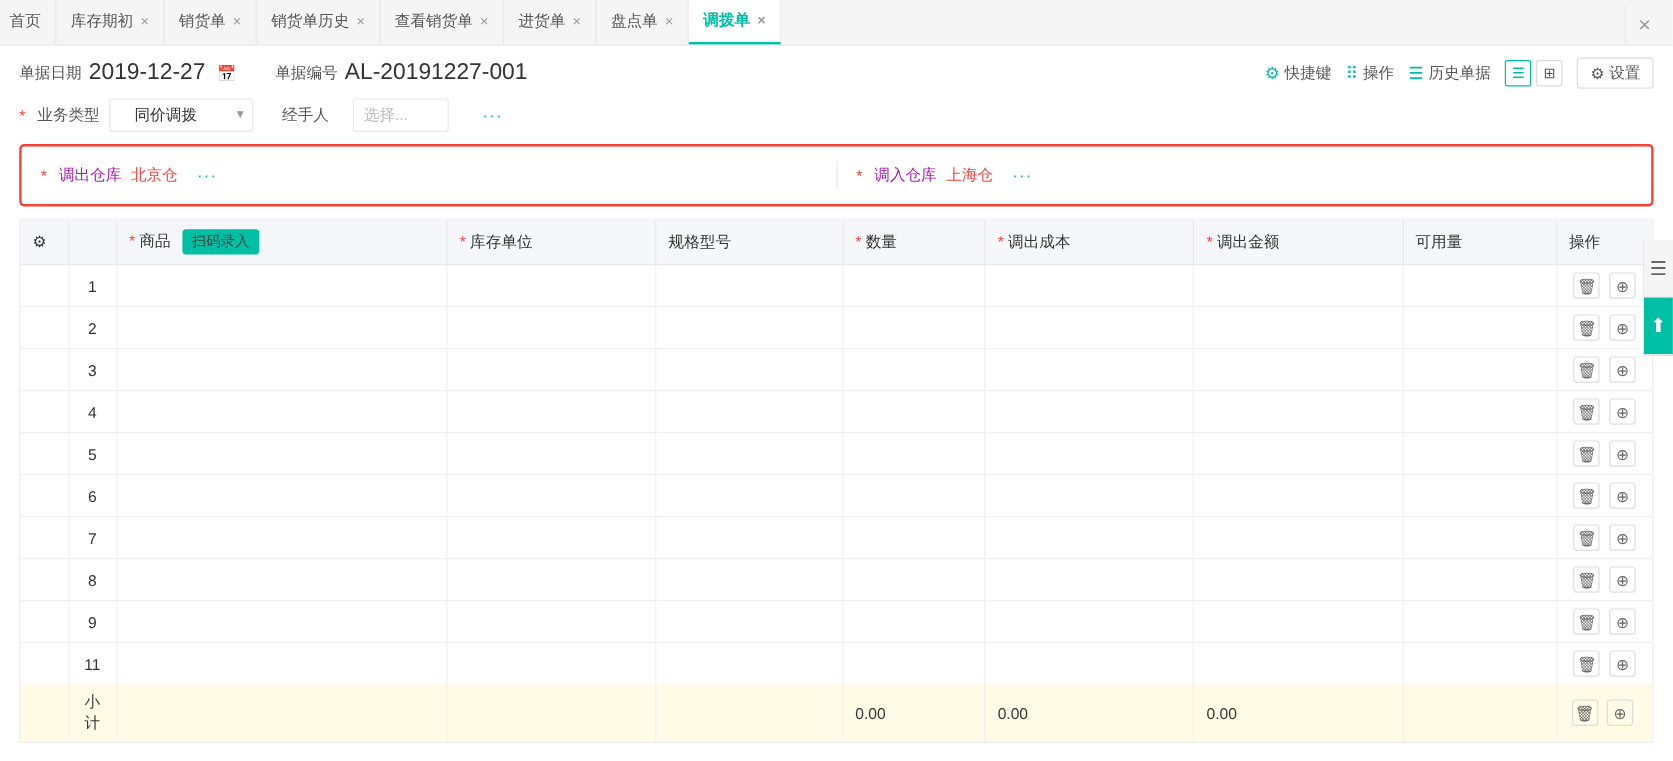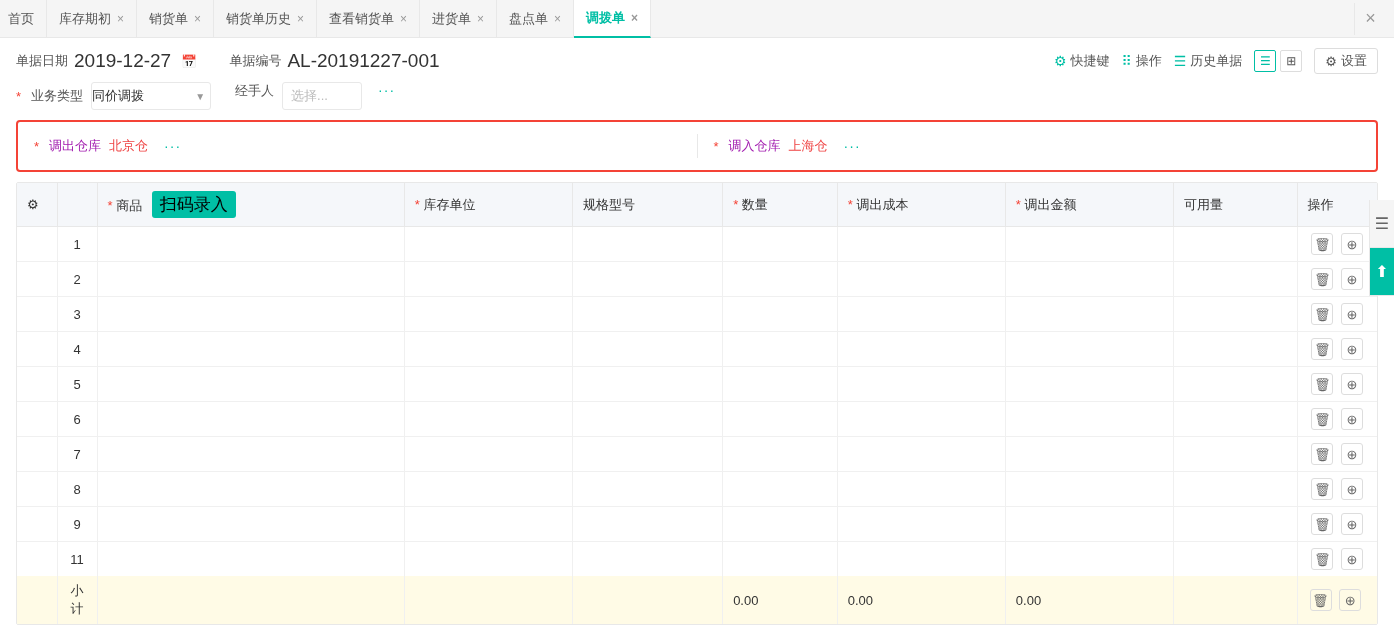--- a/index.html
+++ b/index.html
@@ -1,20 +1,20 @@
 <!DOCTYPE html>
 <html><head>
   <meta charset="utf-8">
   <style>
     * { box-sizing: border-box; margin: 0; padding: 0; }
     body { font-family: "Microsoft YaHei", "PingFang SC", sans-serif; font-size: 13px; color: #333; background: #fff; overflow: hidden; }
 
     
     .tab-bar {
-      display: flex; align-items: center;
+      display: flex; align-items: flex-end;
       border-bottom: 1px solid #e8e8e8;
       background: #f5f5f5;
       height: 38px;
       padding: 0 8px;
     }
     .tab-item {
       display: flex; align-items: center;
       padding: 0 12px;
       height: 38px;
       cursor: pointer;
@@ -87,27 +87,27 @@
     .field-divider { width: 1px; height: 24px; background: #e8e8e8; margin: 0 16px; }
 
     
     .business-row {
       display: flex; align-items: center; gap: 24px; margin-bottom: 10px;
     }
     .select-field {
       display: flex; align-items: center; gap: 8px;
     }
     .select-value {
-      border: 1px solid #e8e8e8; border-radius: 3px; padding: 4px 24px 4px 0;
+      border: 1px solid #e8e8e8; border-radius: 3px; padding: 4px 24px 4px 20px;
       color: #333; min-width: 120px; position: relative; cursor: pointer; background: #fff;
       font-size: 13px;
     }
     .select-arrow { position: absolute; right: 6px; top: 50%; transform: translateY(-50%); color: #999; font-size: 10px; }
     .person-field {
-      display: flex; gap: 8px;
+      display: flex; align-items: center; gap: 20px;
     }
     .person-select {
       color: #bbb; cursor: pointer; border: 1px solid #e8e8e8; border-radius: 3px; padding: 4px 8px; min-width: 80px; font-size: 13px;
     }
 
     
     .data-table-wrap { border: 1px solid #e8e8e8; border-radius: 2px; overflow: auto; }
     .data-table {
       width: 100%; border-collapse: collapse; font-size: 13px;
     }
@@ -122,22 +122,22 @@
       height: 32px; color: #333;
     }
     .data-table td:last-child { border-right: none; }
     .data-table tr:last-child td { border-bottom: none; }
     .data-table .subtotal-row td { background: #fffbe6; font-weight: 500; }
     .row-num { color: #999; text-align: center; width: 40px; }
     .col-gear { width: 40px; text-align: center; }
     .col-ops { width: 80px; text-align: center; }
     .req-star { color: #f44336; }
     .scan-btn {
-      background: #00bfa5; color: #000000; border: none; border-radius: 3px;
-      padding: 2px 8px; font-size: 17px; cursor: pointer; margin-left: 6px;
+      background: #00bfa5; color: #404040; border: none; border-radius: 3px;
+      padding: 2px 8px; font-size: 12px; cursor: pointer; margin-left: 6px;
     }
     .op-icon {
       display: inline-flex; align-items: center; justify-content: center;
       width: 22px; height: 22px; border: 1px solid #ddd; border-radius: 3px;
       cursor: pointer; color: #666; font-size: 13px; margin: 0 2px;
     }
     .gear-icon-cell { color: #666; cursor: pointer; }
 
     
     .right-sidebar {

